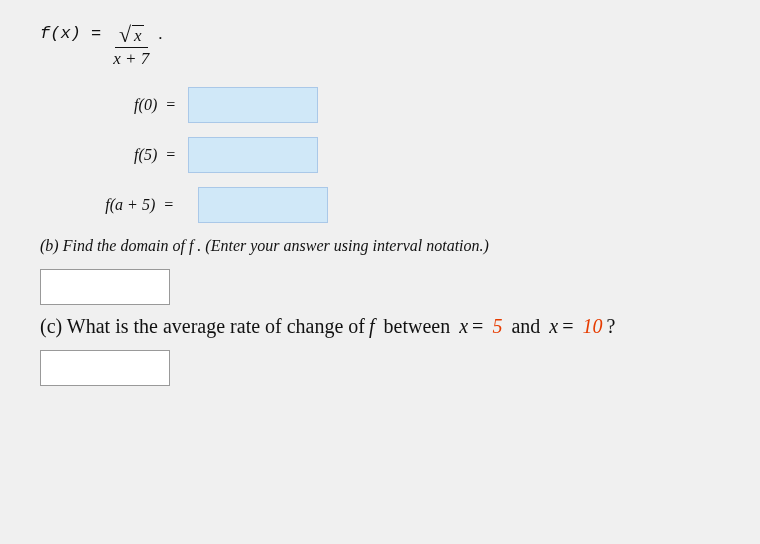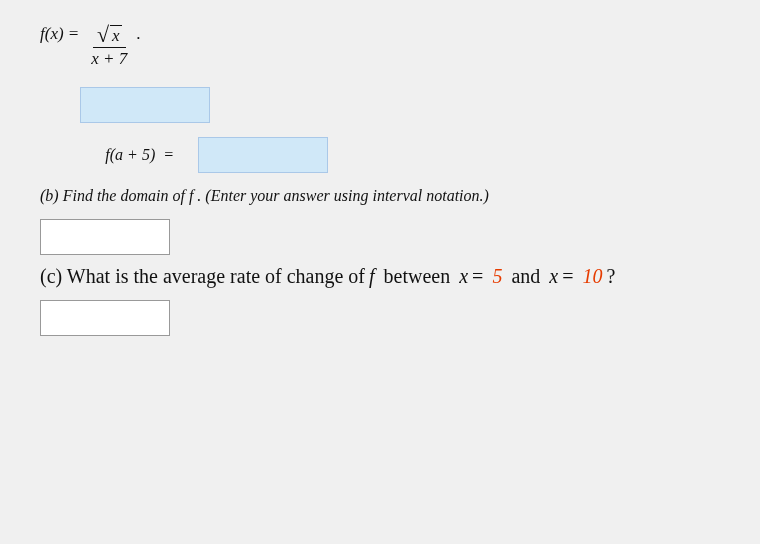--- a/index.html
+++ b/index.html
@@ -27,20 +27,21 @@
     .function-def {
       display: flex;
       align-items: flex-start;
       margin-bottom: 18px;
       font-size: 17px;
     }
 
     .function-label {
       margin-right: 6px;
       font-style: italic;
+      font-family: Liberation Mono, monospace;
     }
 
     .fraction {
       display: inline-flex;
       flex-direction: column;
       align-items: center;
       vertical-align: middle;
       font-style: italic;
       margin: 0 2px;
     }
@@ -164,22 +165,31 @@
               <span class="radicand">x</span>
           </span>
         </span>
         <span class="denominator">x + 7</span>
       </span>
     </span>
     <span style="margin-left:3px; font-style:normal;">.</span>
   </div>
 
 
-
   <div class="eval-row">
+    <span class="eval-label">
+      <span style="font-style:italic;">f</span>(0)&nbsp;<span class="equals">=</span>
+    </span>
+    <input type="text" class="answer-box" style="background-color: rgb(208, 232, 248); border: 1px solid rgb(170, 200, 232); outline: none;">
+  </div>
+
+  <div class="eval-row">
+    <span class="eval-label">
+      <span style="font-style:italic;">f</span>(5)&nbsp;<span class="equals">=</span>
+    </span>
     <input type="text" class="answer-box" style="background-color: rgb(208, 232, 248); border: 1px solid rgb(170, 200, 232); outline: none;">
   </div>
 
   <div class="eval-row" style="margin-left: 18px; gap: 12px;">
     <span class="eval-label" style="min-width:120px;">
       <span style="font-style:italic;">f</span>(<span style="font-style:italic;">a</span> + 5)&nbsp;<span class="equals">=</span>
     </span>
     <input type="text" class="answer-box" style="background-color: rgb(208, 232, 248); border: 1px solid rgb(170, 200, 232); outline: none;">
   </div>
 

